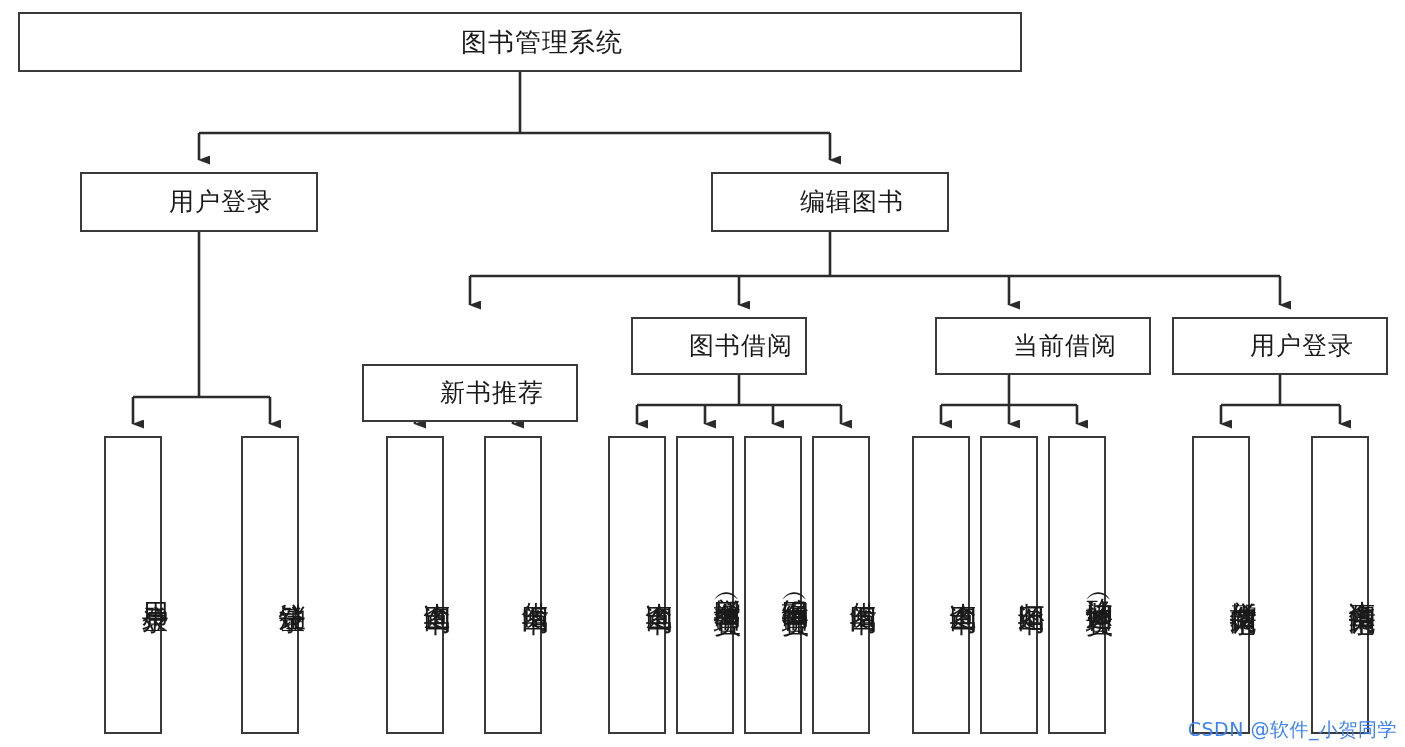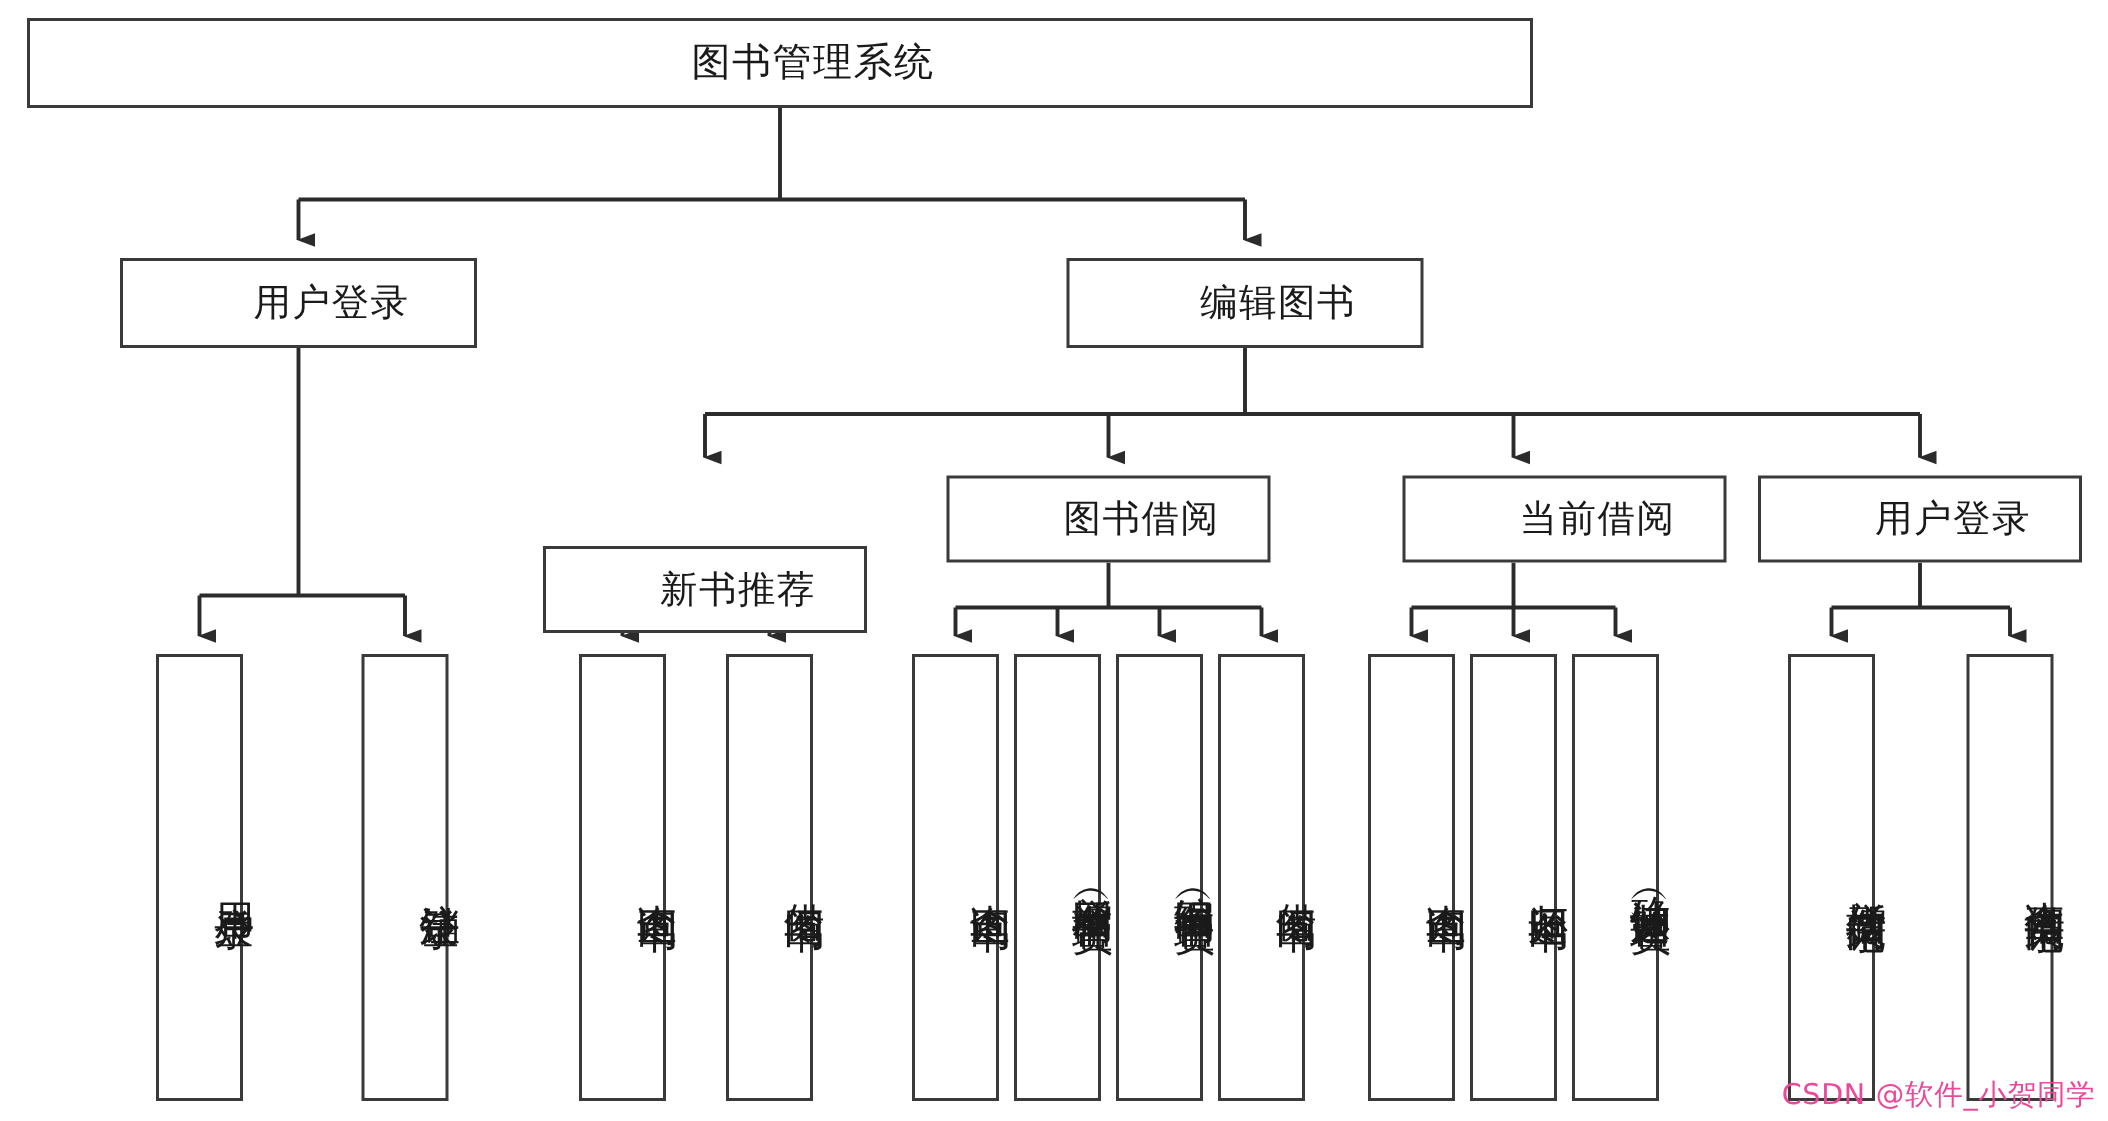--- a/index.html
+++ b/index.html
@@ -63,21 +63,21 @@
     height: 100%;
     display: flex;
     align-items: center;
     justify-content: center;
   }
   .watermark {
     position: absolute;
     right: 8px;
     bottom: 4px;
     font-size: 19px;
-    color: #ec4899;
+    color: #3b82f6;
     letter-spacing: 0.5px;
     white-space: nowrap;
     user-select: none;
   }
 </style>
 </head>
 <body>
 
 <div id="canvas">
 
@@ -141,21 +141,21 @@
   </div>
 
   <div class="node horiz" style="left:711px; top:172px; width:238px; height:60px;">
     <span>编辑图书</span>
   </div>
 
   <div class="node horiz" style="left:362px; top:317px; width:216px; height:58px;margin-top:47px;">
     <span>新书推荐</span>
   </div>
 
-  <div class="node horiz" style="left:631px; top:317px; width:216px; height:58px;">
+  <div class="node horiz" style="left:631px; top:317px; width:176px; height:58px;">
     <span>图书借阅</span>
   </div>
 
   <div class="node horiz" style="left:935px; top:317px; width:216px; height:58px;">
     <span>当前借阅</span>
   </div>
 
   <div class="node horiz" style="left:1172px; top:317px; width:216px; height:58px;">
     <span>用户登录</span>
   </div>

